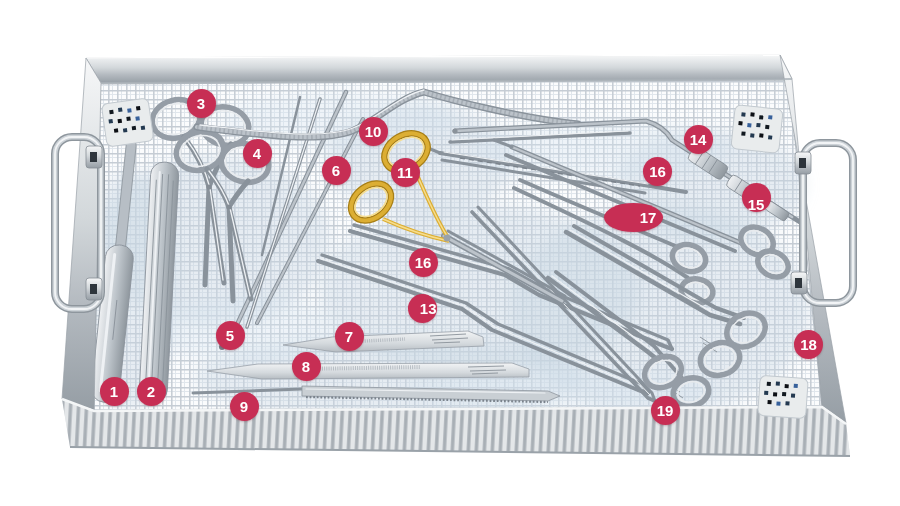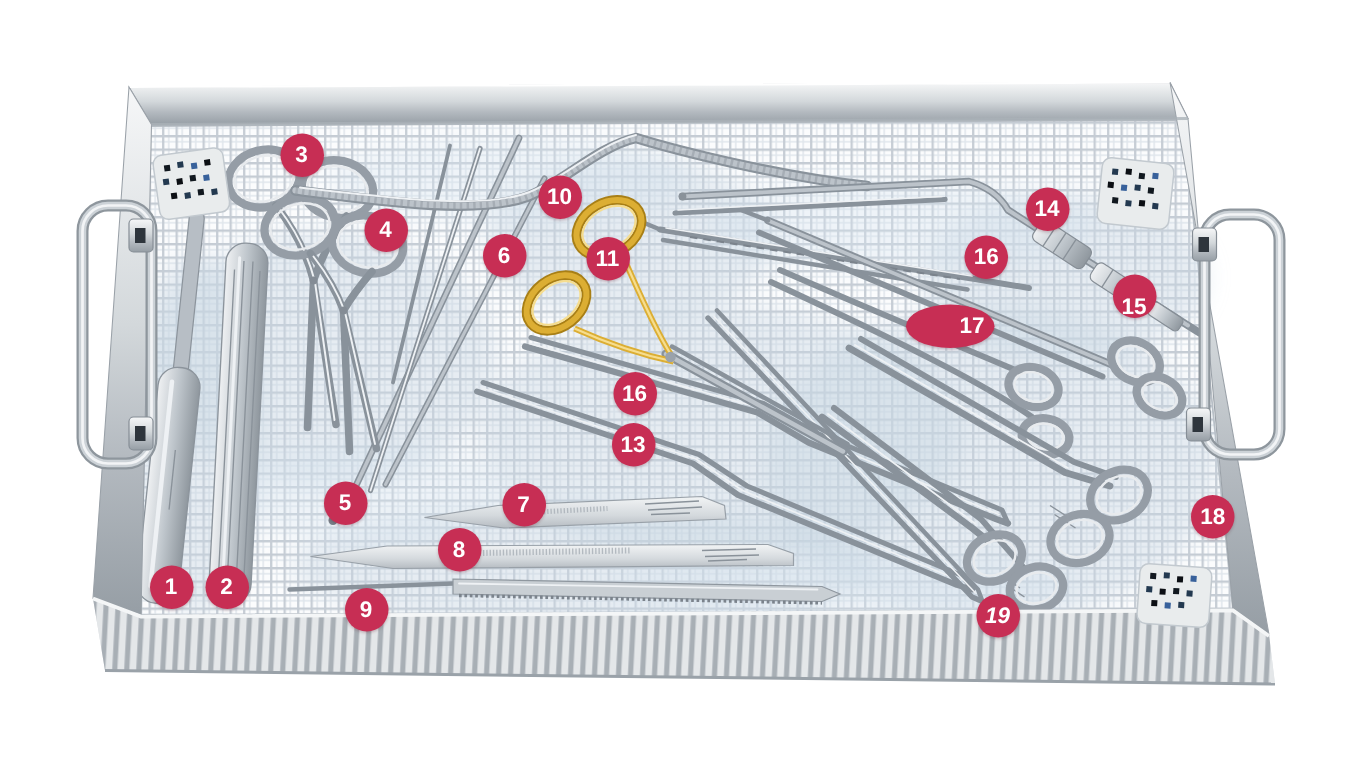--- a/index.html
+++ b/index.html
@@ -374,35 +374,35 @@
       </div>
       <div class="badge" style="left: 373px; top: 131px;">
         <span>10</span>
       </div>
       <div class="badge" style="left: 405px; top: 172px; text-align: right;">
         <span>11</span>
       </div>
       <div class="badge" style="left: 423px; top: 262px;">
         <span>16</span>
       </div>
-      <div class="badge" style="left: 422px; top: 296px;">
+      <div class="badge" style="left: 422px; top: 308px; justify-content: flex-end;">
         <span>13</span>
       </div>
       <div class="badge" style="left: 698px; top: 139px;">
         <span>14</span>
       </div>
       <div class="badge" style="left: 756px; top: 197px; align-items: flex-end;">
         <span>15</span>
       </div>
       <div class="badge" style="left: 607px; top: 171px; margin-left: 36px;">
         <span>16</span>
       </div>
       <div class="badge" style="left: 618px; top: 217px; padding-left: 30px;">
         <span>17</span>
       </div>
       <div class="badge" style="left: 766px; top: 344px; margin-left: 28px;">
         <span>18</span>
       </div>
-      <div class="badge" style="left: 665px; top: 410px; font-style: italic;">
+      <div class="badge" style="left: 665px; top: 410px;">
         <span>19</span>
       </div>
     </div>
 </div>
 
 </body></html>

